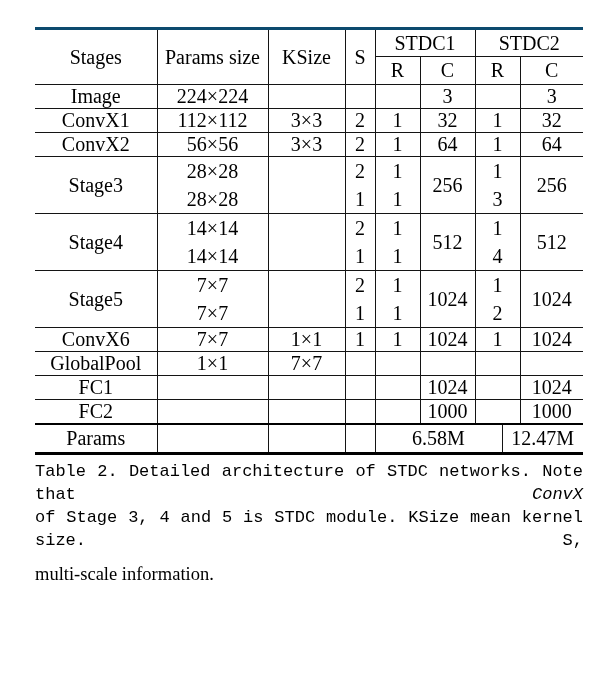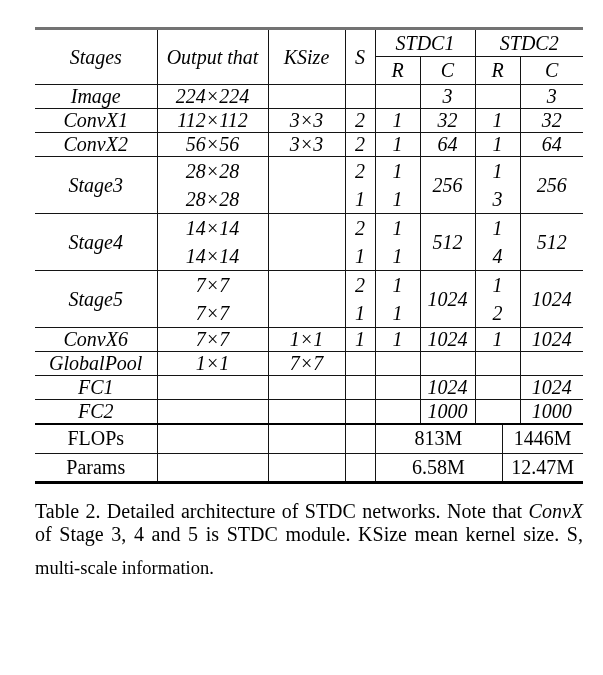--- a/index.html
+++ b/index.html
@@ -7,21 +7,21 @@
   body {
     width: 603px; height: 675px;
     color: #000;
     font-family: "Liberation Serif", serif;
     overflow: hidden;
   }
   .page { padding: 27px 0 0 35px; }
 
   
   table { border-collapse: collapse; table-layout: fixed; width: 548px; }
-  .arch-table { border-top: 3px solid #737373; font-style: italic; }
+  .arch-table { border-top: 3px solid #0c4a6e; }
   .arch-table th, .arch-table td, .summary-table td {
     border: 1px solid #141414;
     text-align: center;
     vertical-align: middle;
     font-size: 20px;
     font-weight: normal;
     padding: 0;
     overflow: hidden;
     white-space: nowrap;
   }
@@ -31,21 +31,21 @@
   .arch-table tbody tr { height: 21px; }
   .arch-table tbody tr.double { height: 56px; }
   .arch-table tbody tr:last-child > td { border-bottom: none; }
   td.stack div { height: 28px; line-height: 28px; }
 
   
   .summary-table { border-top: 2px solid #000; border-bottom: 3px solid #000; }
   .summary-table tr { height: 29px; }
 
   
-  .caption { width: 548px; margin-top: 16px; font-size: 20px; }
+  .caption { width: 548px; margin-top: 5px; font-size: 17px; font-family: Liberation Mono, monospace; }
   .cap-line { line-height: 23px; text-align: justify; text-align-last: justify; }
   .cap-line i { font-style: italic; }
 
   
   .bodypara { width: 548px; margin-top: 10px; font-size: 18.5px; }
   .body-line { line-height: 25px; text-align: justify; text-align-last: justify; }
   .body-line.last { text-align-last: left; }
 </style>
 </head>
 <body>
@@ -59,21 +59,21 @@
         <col style="width:77px">
         <col style="width:30px">
       <col style="width:45px">
         <col style="width:55px">
         <col style="width:45px">
         <col style="width:63px">
     </colgroup>
     <thead>
       <tr>
         <th rowspan="2">Stages</th>
-        <th rowspan="2">Output that</th>
+        <th rowspan="2">Params size</th>
         <th rowspan="2">KSize</th>
         <th rowspan="2">S</th>
         <th colspan="2">STDC1</th>
         <th colspan="2">STDC2</th>
       </tr>
       <tr>
         <th>R</th>
         <th>C</th>
         <th>R</th>
         <th>C</th>
@@ -223,28 +223,20 @@
     <colgroup>
       <col style="width:122px">
         <col style="width:111px">
         <col style="width:77px">
         <col style="width:30px">
       <col style="width:127px">
         <col style="width:81px">
     </colgroup>
     <tbody>
         <tr>
-          <td>FLOPs</td>
-          <td></td>
-          <td></td>
-          <td></td>
-          <td>813M</td>
-          <td>1446M</td>
-        </tr>
-        <tr>
           <td>Params</td>
           <td></td>
           <td></td>
           <td></td>
           <td>6.58M</td>
           <td>12.47M</td>
         </tr>
       </tbody>
   </table>
 

